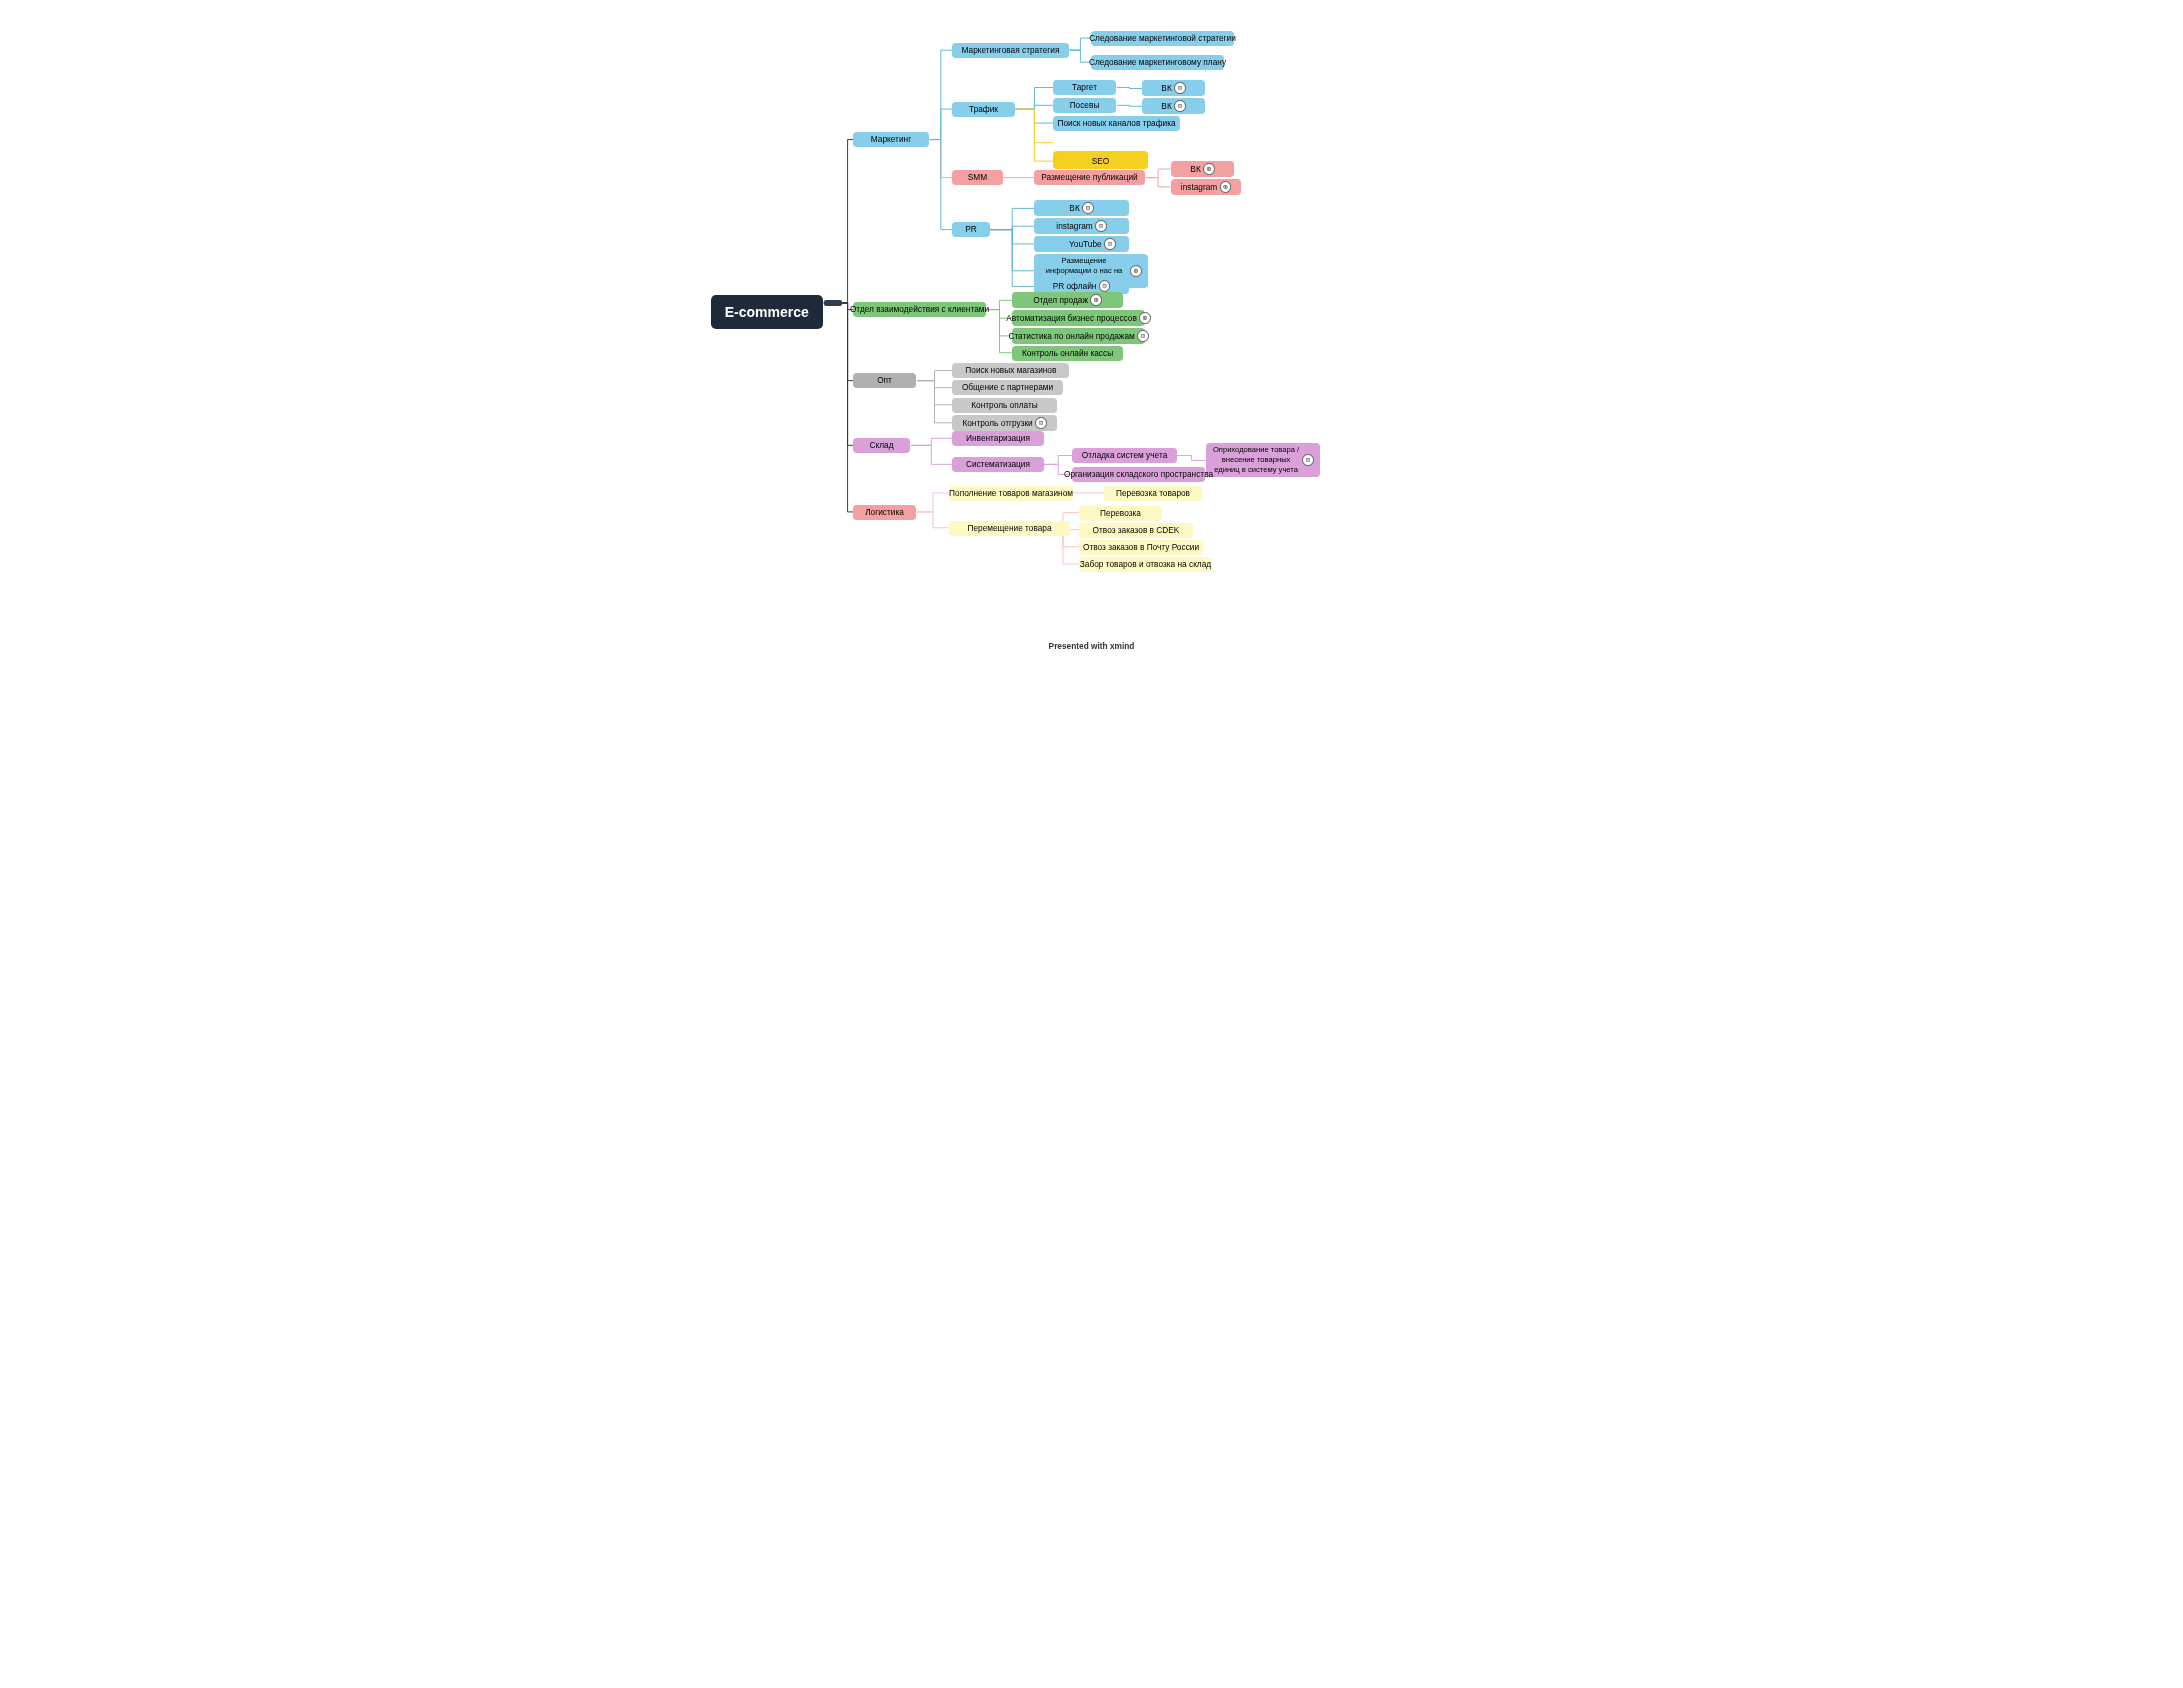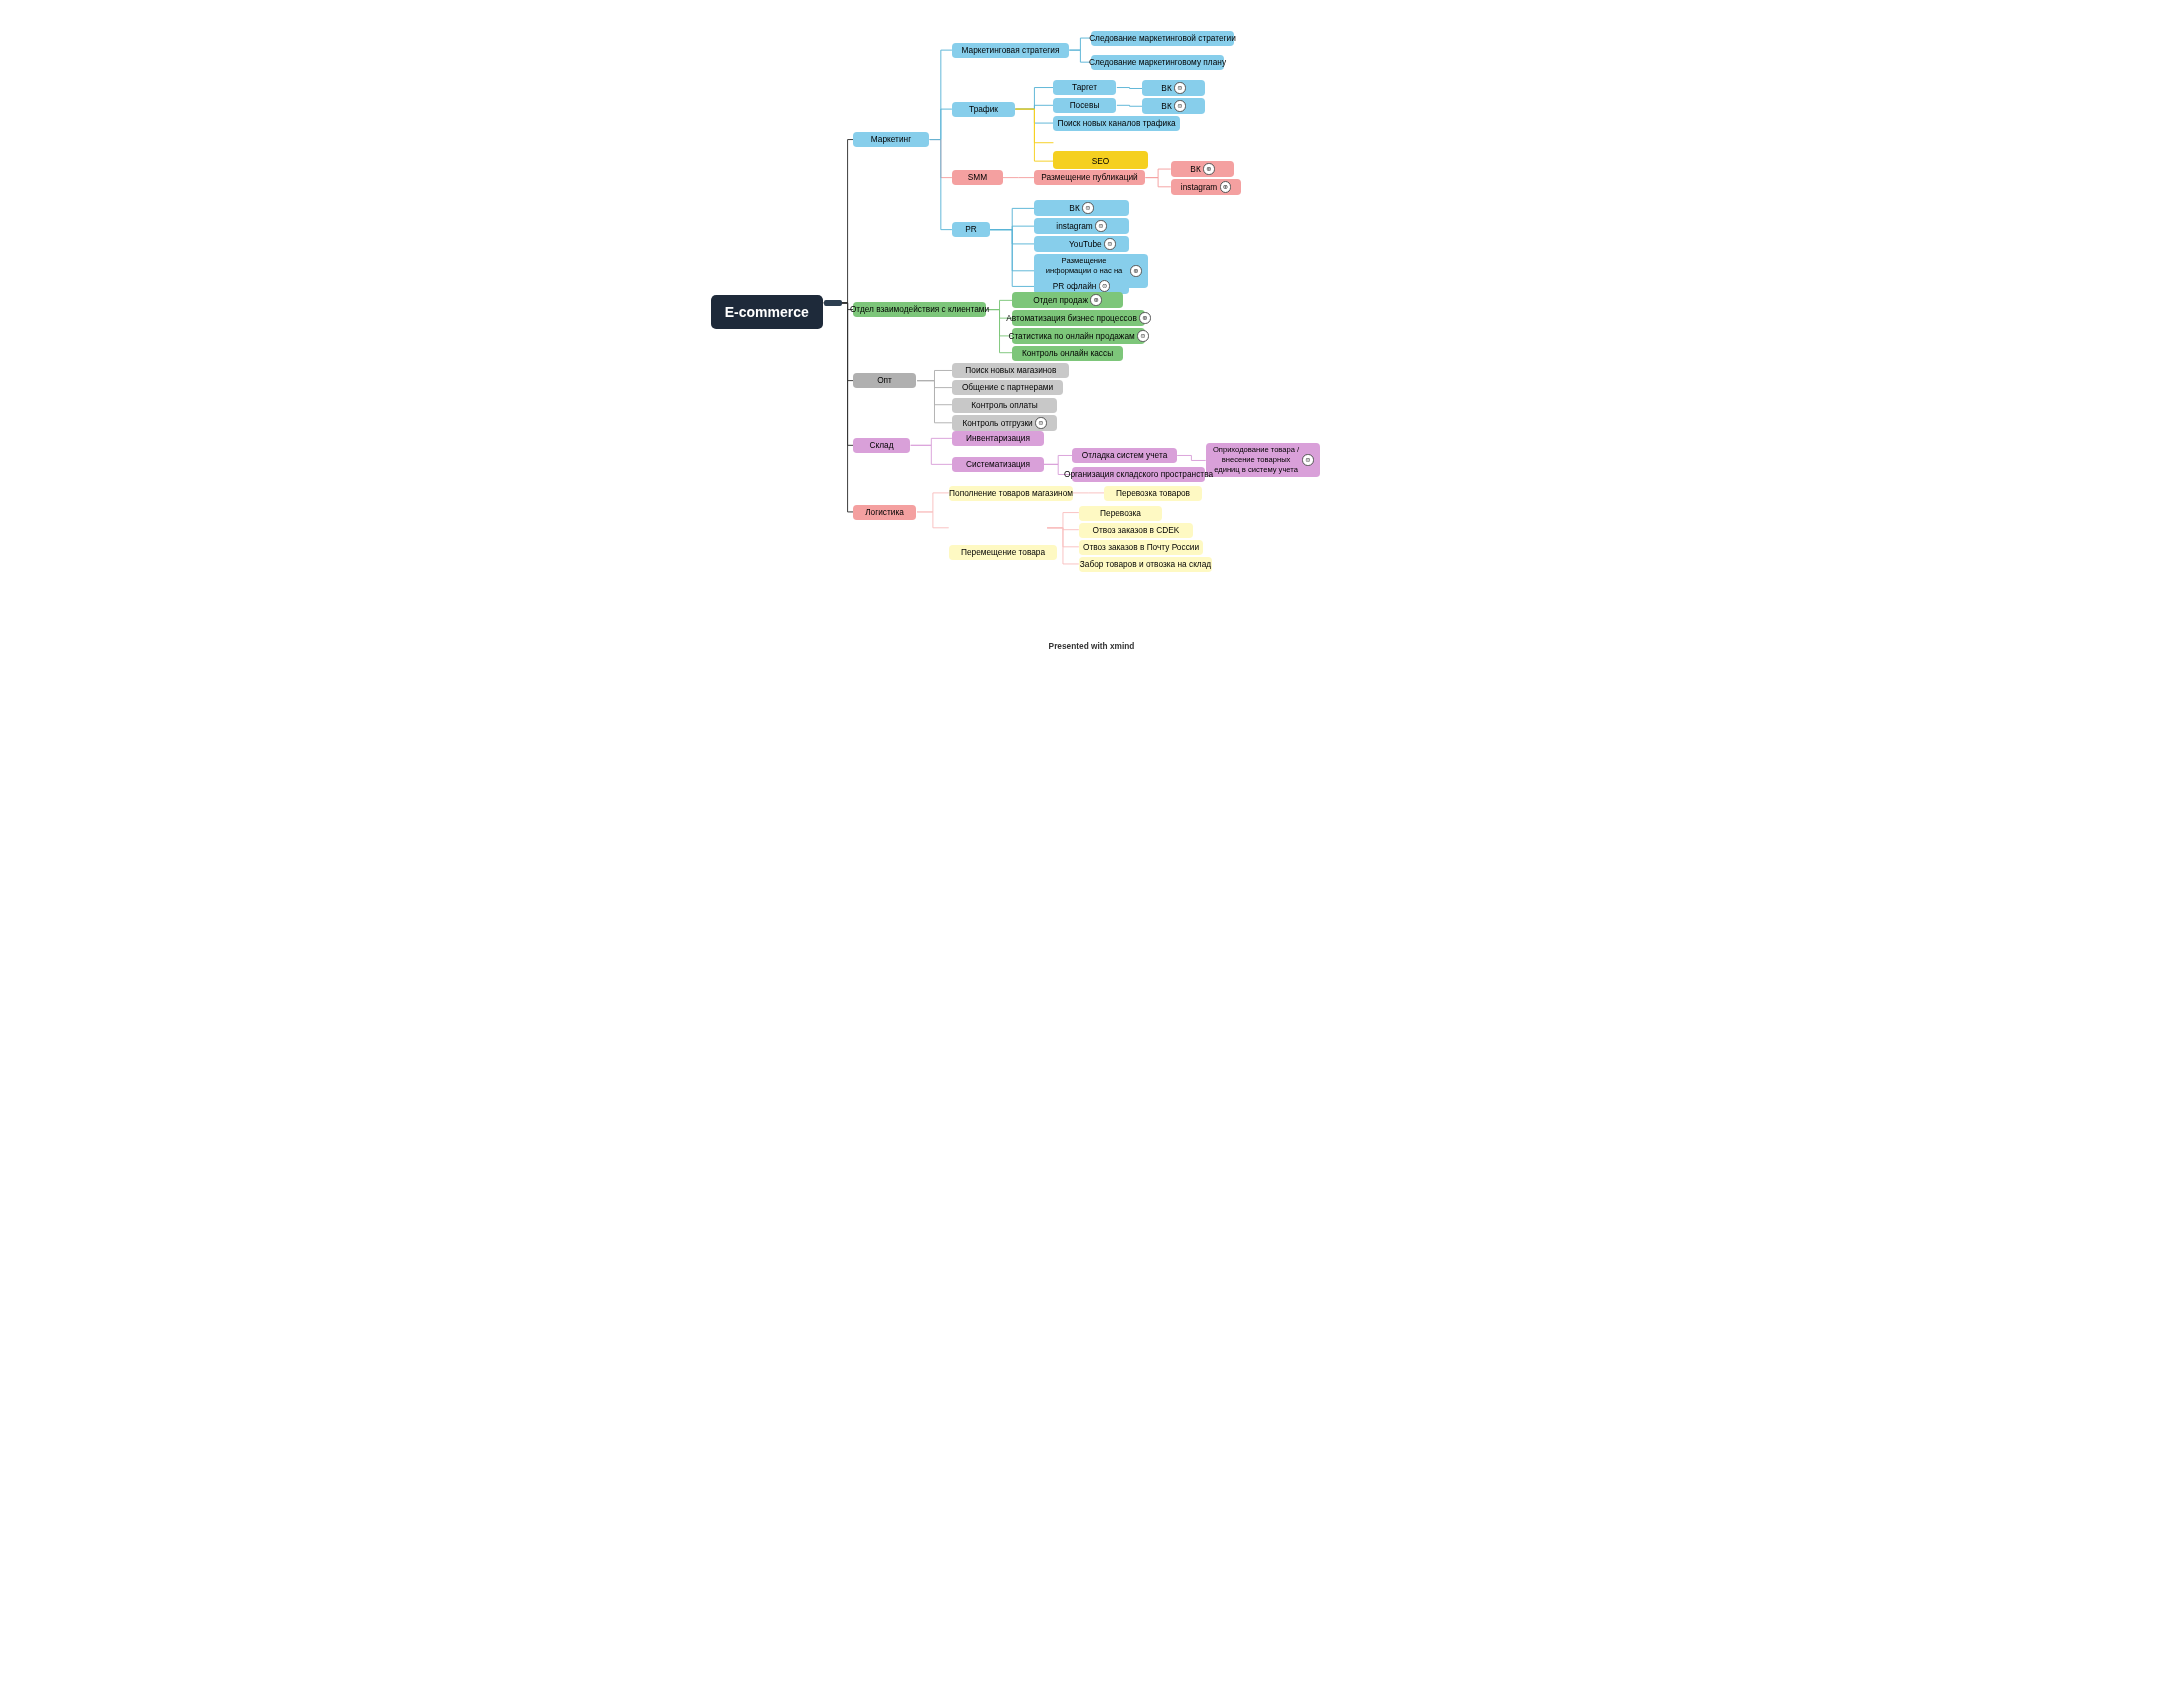--- a/index.html
+++ b/index.html
@@ -271,21 +271,21 @@
     <span style="white-space:normal; font-size:7.6px; line-height:1.3;">Оприходование товара / внесение товарных единиц в систему учета</span>
     <span class="badge" style="flex-shrink:0; margin-left:2.5px;">⊝</span>
   </div>
 
   <div class="node node-purple" id="n-wh-space" style="left:374px; top:454px; width:133px;">Организация складского пространства</div>
 
   <div class="node node-pink-light" id="n-replenish" style="left:251px; top:473px; width:124px;">Пополнение товаров магазином</div>
 
   <div class="node node-pink-light" id="n-transport-goods" style="left:406px; top:473px; width:98px;">Перевозка товаров</div>
 
-  <div class="node node-pink-light" id="n-move" style="left:251px; top:508px; width:108px;margin-top:24px;">Перемещение товара</div>
+  <div class="node node-pink-light" id="n-move" style="left:251px; top:508px; width:121px;">Перемещение товара</div>
 
   <div class="node node-pink-light" id="n-transport" style="left:381px; top:493px; width:83px;">Перевозка</div>
 
   <div class="node node-pink-light" id="n-cdek" style="left:381px; top:510px; width:114px;">Отвоз заказов в CDEK</div>
 
   <div class="node node-pink-light" id="n-pochta" style="left:381px; top:527px; width:124px;">Отвоз заказов в Почту России</div>
 
   <div class="node node-pink-light" id="n-pickup" style="left:381px; top:544px; width:133px;">Забор товаров и отвозка на склад</div>
 
 </div>

